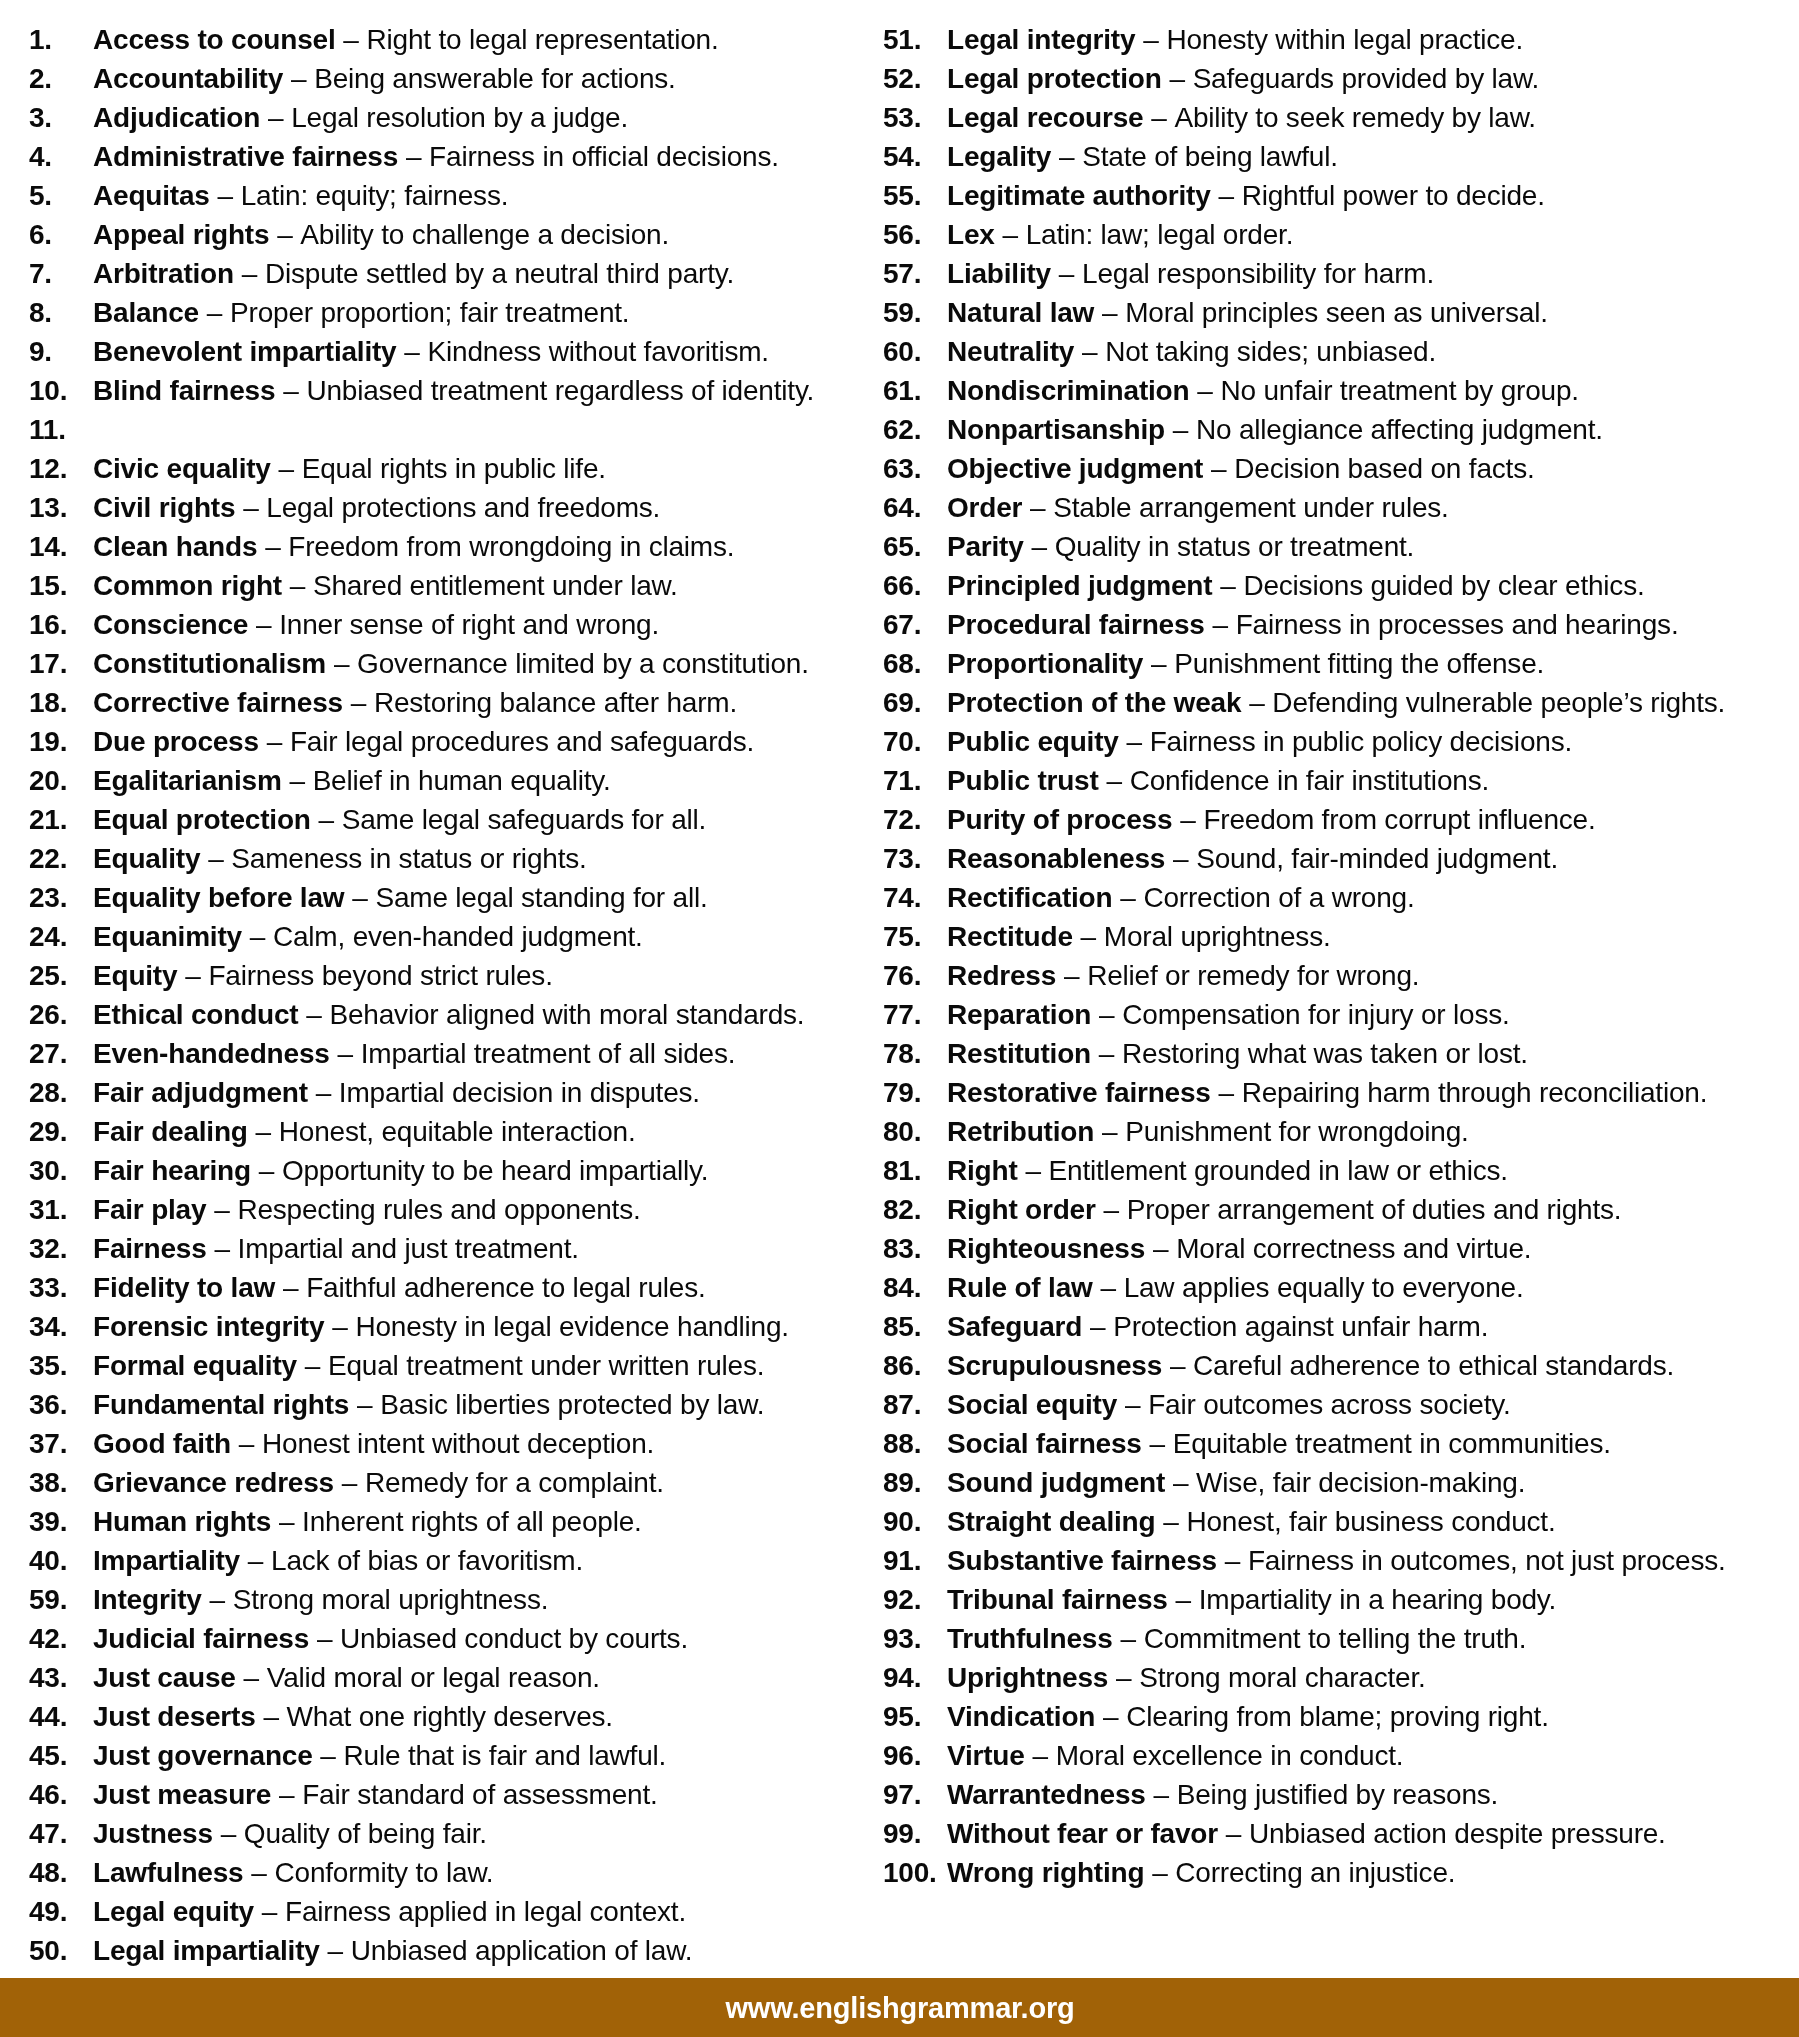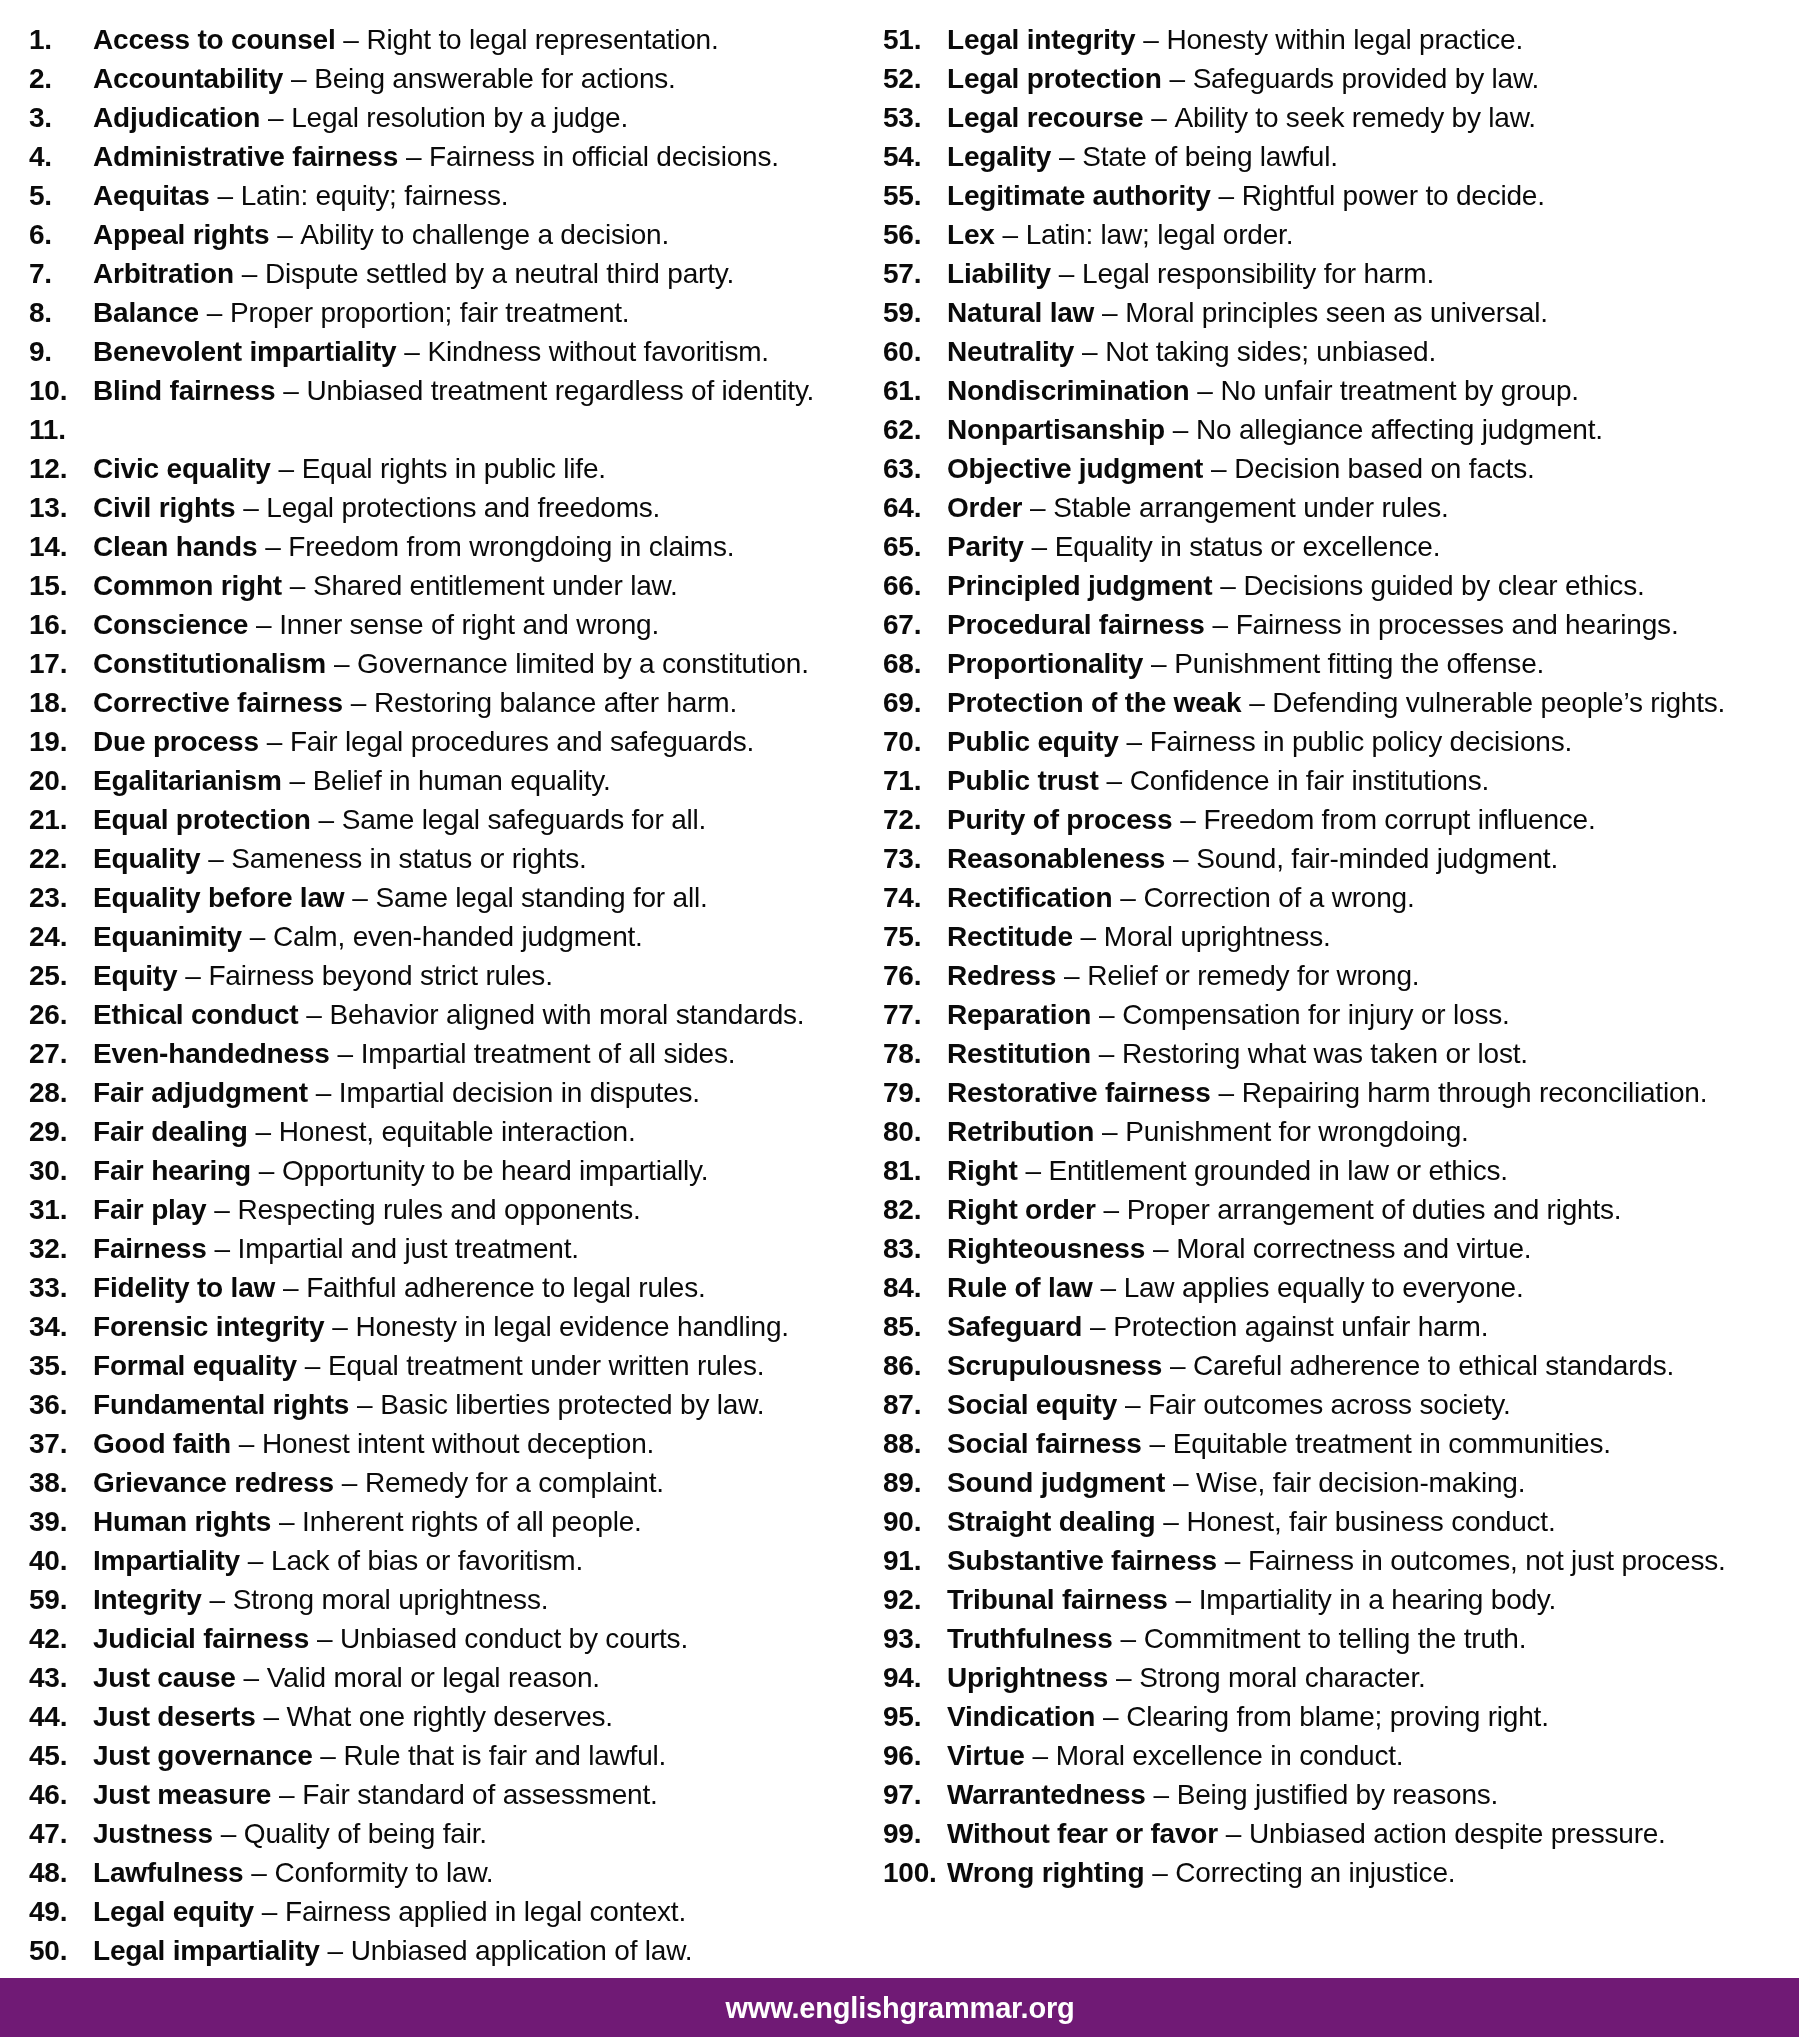--- a/index.html
+++ b/index.html
@@ -307,21 +307,21 @@
         <div class="item">
           <span class="num">63.</span>
           <span class="body"><span class="term">Objective judgment</span><span class="sep">–</span><span class="def">Decision based on facts.</span></span>
         </div>
         <div class="item">
           <span class="num">64.</span>
           <span class="body"><span class="term">Order</span><span class="sep">–</span><span class="def">Stable arrangement under rules.</span></span>
         </div>
         <div class="item">
           <span class="num">65.</span>
-          <span class="body"><span class="term">Parity</span><span class="sep">–</span><span class="def">Equality in status or excellence.</span></span>
+          <span class="body"><span class="term">Parity</span><span class="sep">–</span><span class="def">Quality in status or treatment.</span></span>
         </div>
         <div class="item">
           <span class="num">66.</span>
           <span class="body"><span class="term">Principled judgment</span><span class="sep">–</span><span class="def">Decisions guided by clear ethics.</span></span>
         </div>
         <div class="item">
           <span class="num">67.</span>
           <span class="body"><span class="term">Procedural fairness</span><span class="sep">–</span><span class="def">Fairness in processes and hearings.</span></span>
         </div>
         <div class="item">
@@ -448,18 +448,18 @@
           <span class="num">99.</span>
           <span class="body"><span class="term">Without fear or favor</span><span class="sep">–</span><span class="def">Unbiased action despite pressure.</span></span>
         </div>
         <div class="item">
           <span class="num">100.</span>
           <span class="body"><span class="term">Wrong righting</span><span class="sep">–</span><span class="def">Correcting an injustice.</span></span>
         </div>
       </div>
   </div>
 
-  <div class="footer-bar" style="background: #701a75; color: rgb(255, 255, 255);">
+  <div class="footer-bar" style="background: #a16207; color: rgb(255, 255, 255);">
     <span>www.englishgrammar.org</span>
   </div>
 
 </div>
 
 
 </body></html>

